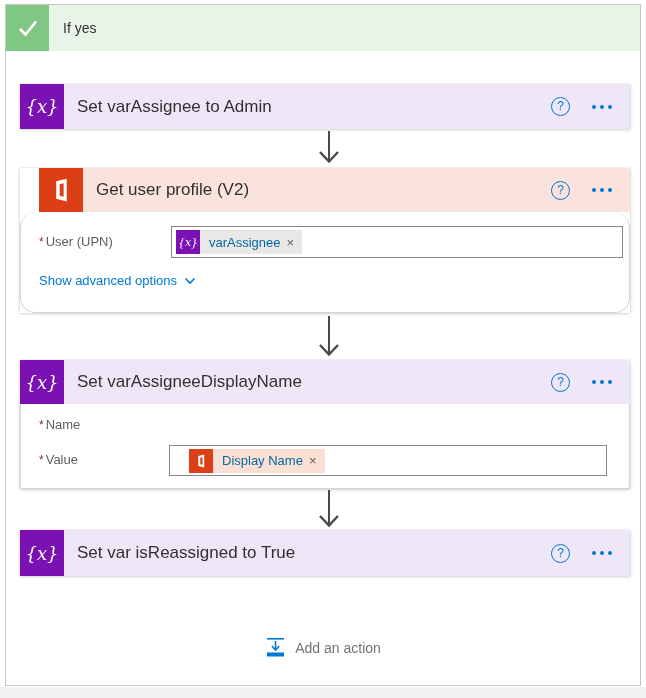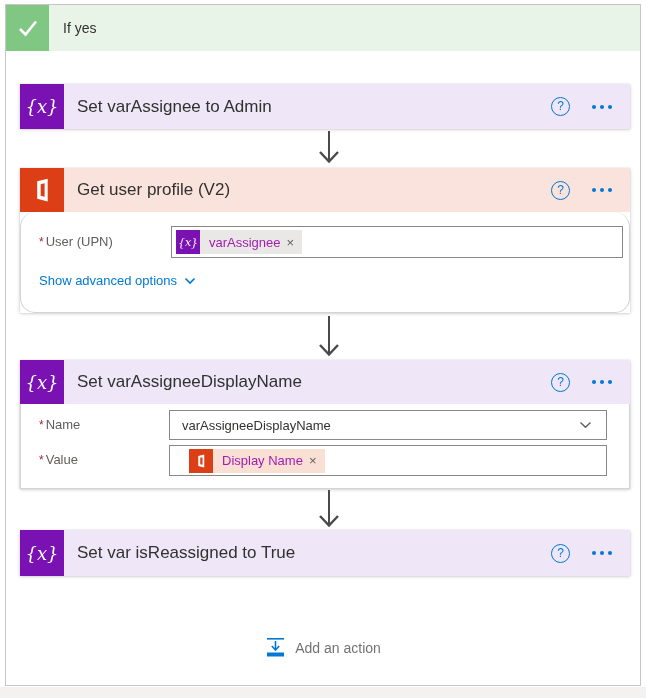--- a/index.html
+++ b/index.html
@@ -50,21 +50,21 @@
 
   .input-box { position:absolute; background:#fff; border:1px solid #8a8886; display:flex; align-items:center; }
   .dd-text { margin-left:12px; font-size:13px; color:#323130; flex:1; }
   .dd-chev { margin-right:14px; flex:none; }
 
   .token { display:inline-flex; align-items:center; height:24px; margin-left:4px; cursor:pointer; }
   .tok-gray  { background:#e9e8e7; }
   .tok-peach { background:#fadfd5; }
   .tok-icon { width:24px; height:24px; flex:none; display:flex; align-items:center; justify-content:center; }
   .tok-icon .vx-glyph { font-size:11px; }
-  .tok-text { font-size:13px; color:#a21caf; padding:0 6px 0 9px; }
+  .tok-text { font-size:13px; color:#0369a1; padding:0 6px 0 9px; }
   .tok-close { font-size:13px; color:#605e5c; padding-right:8px; cursor:pointer; }
 
   .adv-link {
     position:absolute; left:18px; top:61px; display:flex; align-items:center; gap:7px;
     color:#0078d4; font-size:13px; cursor:pointer;
   }
 
   .connector { position:absolute; left:310px; }
 
   .add-action-row {
@@ -101,21 +101,21 @@
         </div>
     </div>
   </div>
 
   <svg class="connector" style="top:126px;" width="26" height="33" viewBox="0 0 26 33">
     <line x1="13" y1="0" x2="13" y2="29" stroke="#4a4a4a" stroke-width="2"></line>
     <polyline points="4,21 13,30.5 22,21" fill="none" stroke="#4a4a4a" stroke-width="2.4"></polyline>
   </svg>
 
   <div class="card" style="top:163px;">
-    <div class="card-header hdr-peach" style="height:44px;">
+    <div class="card-header hdr-peach" style="height:44px;margin-left:19px;">
       <div class="icon-box icon-orange">
         <svg width="28" height="28" viewBox="0 0 32 32">
             <path d="M10.5 6 L22.5 3 L22.5 29 L10.5 26 Z" fill="#ffffff"></path>
             <path d="M14.5 9.5 L19 8.3 L19 23.7 L14.5 22.5 Z" fill="#dc3e15"></path>
           </svg>
       </div>
       <div class="card-title">Get user profile (V2)</div>
       <div class="help-btn"><span>?</span></div>
       <div class="more-btn">
           <i></i>
@@ -159,26 +159,20 @@
       <div class="help-btn"><span>?</span></div>
       <div class="more-btn">
           <i></i>
           <i></i>
           <i></i>
         </div>
     </div>
     <div class="card-body" style="height:85px;">
       <div class="field-label" style="top:13px;">
         <span class="req">*</span><span>Name</span>
-      </div>
-      <div class="input-box" style="left:148px; top:6px; width:438px; height:30px;">
-        <span class="dd-text">varAssigneeDisplayName</span>
-        <svg class="dd-chev" width="13" height="8" viewBox="0 0 13 8">
-            <polyline points="1.5,1.5 6.5,6.2 11.5,1.5" fill="none" stroke="#605e5c" stroke-width="1.4"></polyline>
-          </svg>
       </div>
       <div class="field-label" style="top:48px;">
         <span class="req">*</span><span>Value</span>
       </div>
       <div class="input-box" style="left:148px; top:41px; width:438px; height:31px;padding-left:15px;">
         <span class="token tok-peach">
           <span class="tok-icon icon-orange">
             <svg width="16" height="16" viewBox="0 0 32 32">
                 <path d="M10.5 6 L22.5 3 L22.5 29 L10.5 26 Z" fill="#ffffff"></path>
                 <path d="M14.5 9.5 L19 8.3 L19 23.7 L14.5 22.5 Z" fill="#dc3e15"></path>

